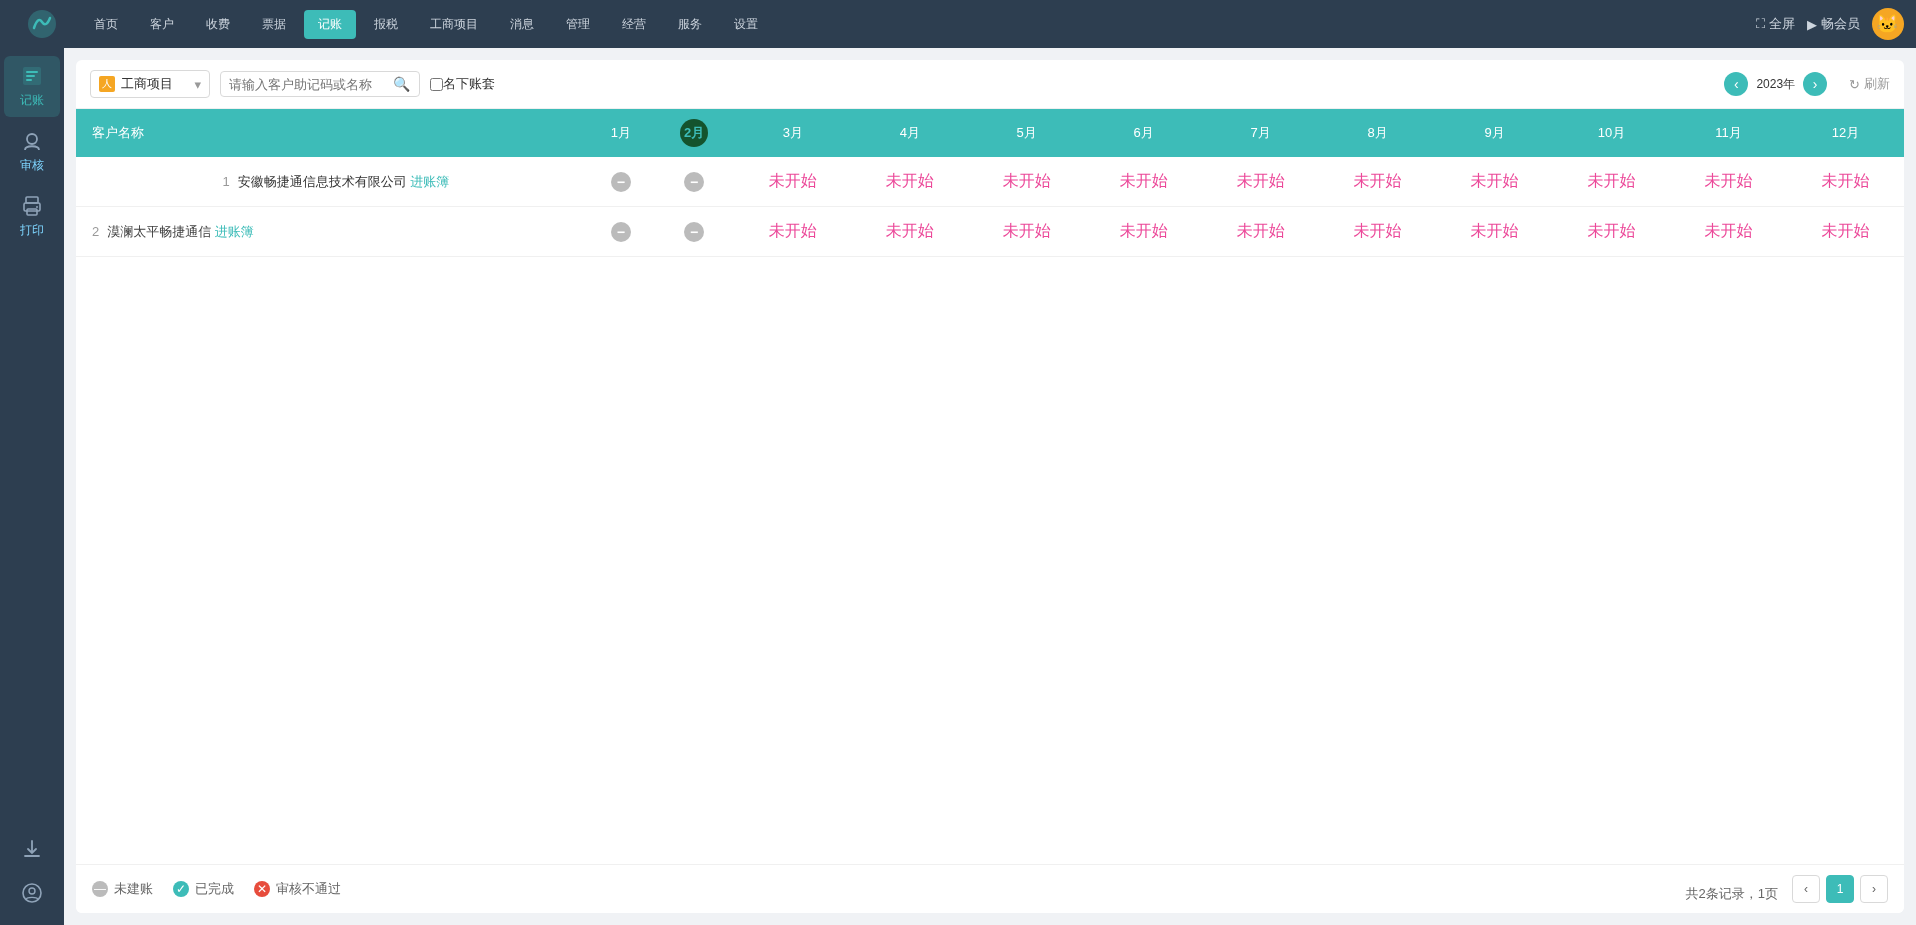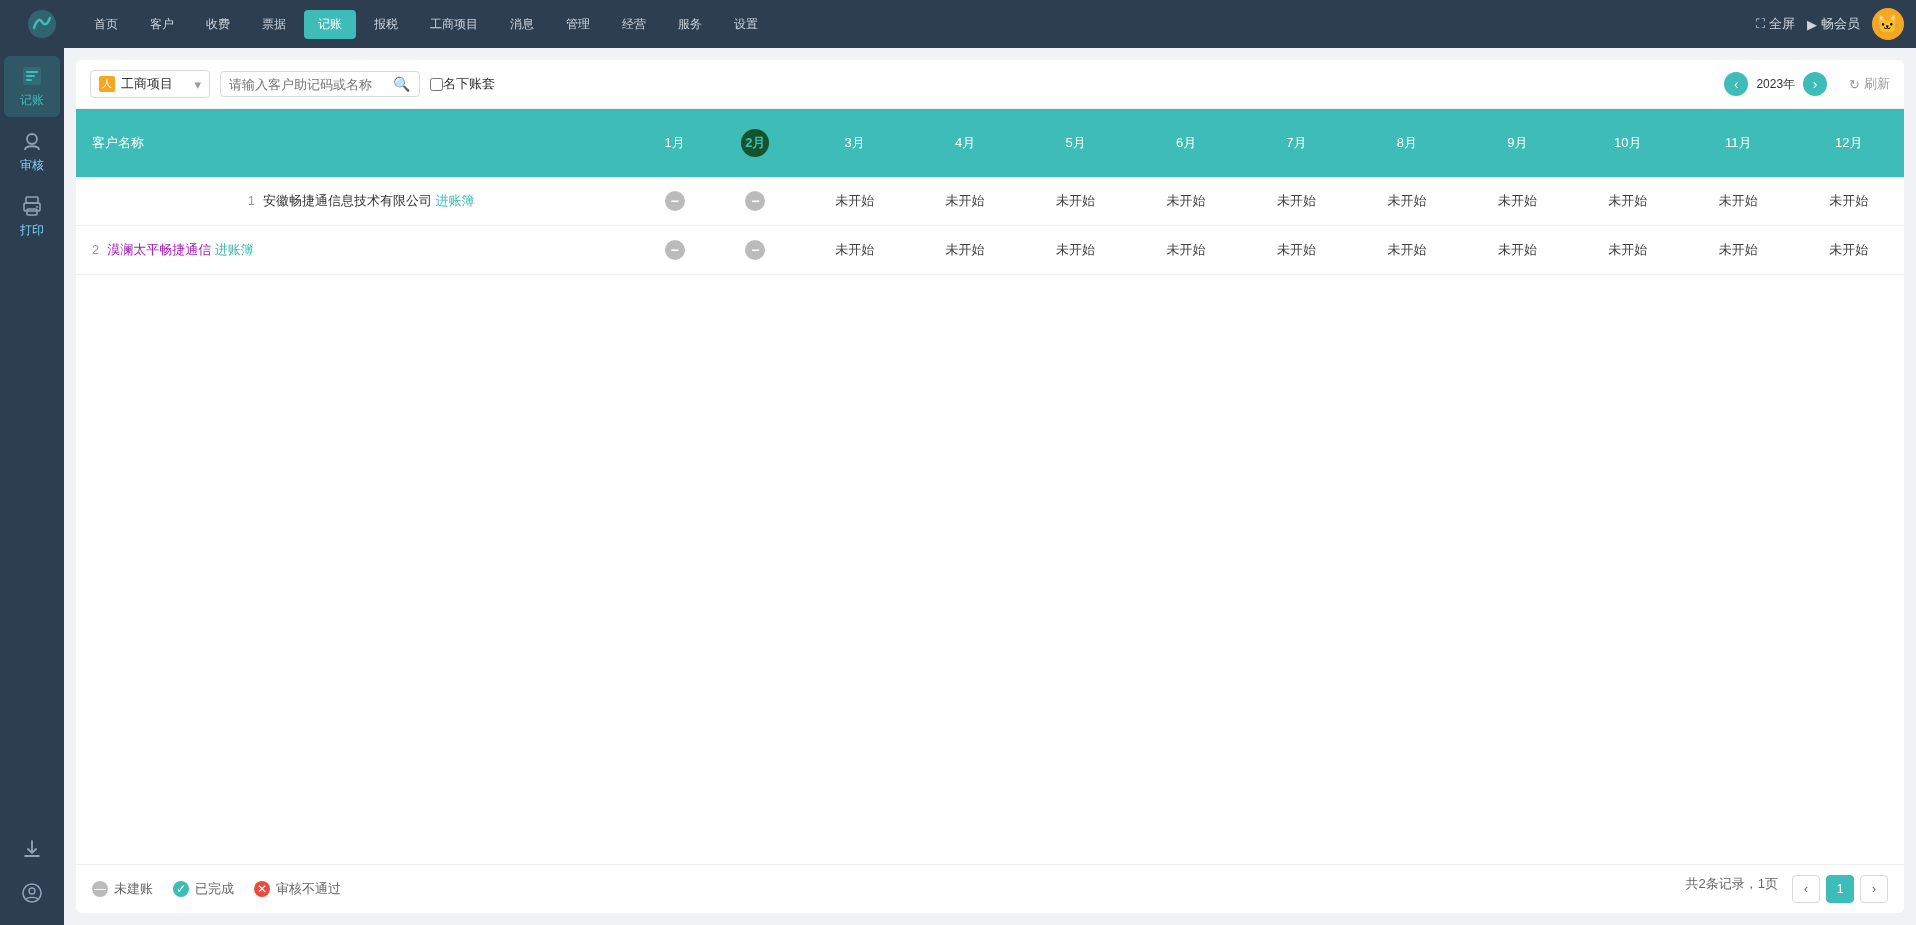--- a/index.html
+++ b/index.html
@@ -196,21 +196,21 @@
     table {
       width: 100%;
       border-collapse: collapse;
       min-width: 1200px;
     }
     thead tr {
       background: #3dbcb8;
       color: #fff;
     }
     thead th {
-      padding: 20px 8px;
+      padding: 10px 8px;
       font-weight: 500;
       font-size: 13px;
       text-align: center;
       white-space: nowrap;
     }
     thead th:first-child {
       text-align: left;
       padding-left: 16px;
       min-width: 280px;
     }
@@ -238,21 +238,21 @@
       padding-left: 16px;
       color: #333;
     }
     .row-num { color: #999; margin-right: 8px; }
     .link-btn {
       color: #3dbcb8;
       cursor: pointer;
       font-size: 13px;
       text-decoration: none;
     }
-    .status-not-started { color: #404040; font-size: 13px; }
+    .status-not-started { color: #ec4899; font-size: 16px; }
     .status-icon-minus {
       display: inline-flex; align-items: center; justify-content: center;
       width: 20px; height: 20px; border-radius: 50%;
       background: #bbb; color: #fff; font-size: 14px; font-weight: bold;
     }
 
     
     .footer {
       display: flex;
       align-items: center;
@@ -268,21 +268,21 @@
     }
     .legend-dot {
       width: 16px; height: 16px; border-radius: 50%;
       display: inline-flex; align-items: center; justify-content: center;
     }
     .legend-dot.not-started { background: #bbb; color: #fff; font-size: 12px; }
     .legend-dot.completed { background: #3dbcb8; color: #fff; font-size: 12px; }
     .legend-dot.rejected { background: #e74c3c; color: #fff; font-size: 12px; }
     .pagination {
       margin-left: auto;
-      display: flex; align-items: flex-start; gap: 6px;
+      display: flex; align-items: flex-end; gap: 6px;
     }
     .page-info { color: #666; font-size: 13px; margin-right: 8px; }
     .page-btn {
       width: 28px; height: 28px; border: 1px solid #d9d9d9; border-radius: 4px;
       display: flex; align-items: center; justify-content: center;
       cursor: pointer; color: #666; font-size: 12px; background: #fff;
     }
     .page-btn.active { background: #3dbcb8; color: #fff; border-color: #3dbcb8; }
   </style>
 </head>
@@ -434,21 +434,21 @@
                 <td><span class="status-not-started">未开始</span></td>
                 <td><span class="status-not-started">未开始</span></td>
                 <td><span class="status-not-started">未开始</span></td>
                 <td><span class="status-not-started">未开始</span></td>
                 <td><span class="status-not-started">未开始</span></td>
                 <td><span class="status-not-started">未开始</span></td>
                 <td><span class="status-not-started">未开始</span></td>
                 <td><span class="status-not-started">未开始</span></td>
               </tr>
               <tr>
-                <td style="text-align: left; padding-left: 16px;"><span class="row-num">2</span><span style="color:#a21caf;">漠澜太平畅捷通信</span> <a class="link-btn">进账簿</a></td>
+                <td style="text-align: left; padding-left: 16px;"><span class="row-num">2</span><span style="color:#404040;">漠澜太平畅捷通信</span> <a class="link-btn">进账簿</a></td>
                 <td><span class="status-icon-minus">−</span></td>
                 <td><span class="status-icon-minus">−</span></td>
                 <td><span class="status-not-started">未开始</span></td>
                 <td><span class="status-not-started">未开始</span></td>
                 <td><span class="status-not-started">未开始</span></td>
                 <td><span class="status-not-started">未开始</span></td>
                 <td><span class="status-not-started">未开始</span></td>
                 <td><span class="status-not-started">未开始</span></td>
                 <td><span class="status-not-started">未开始</span></td>
                 <td><span class="status-not-started">未开始</span></td>

